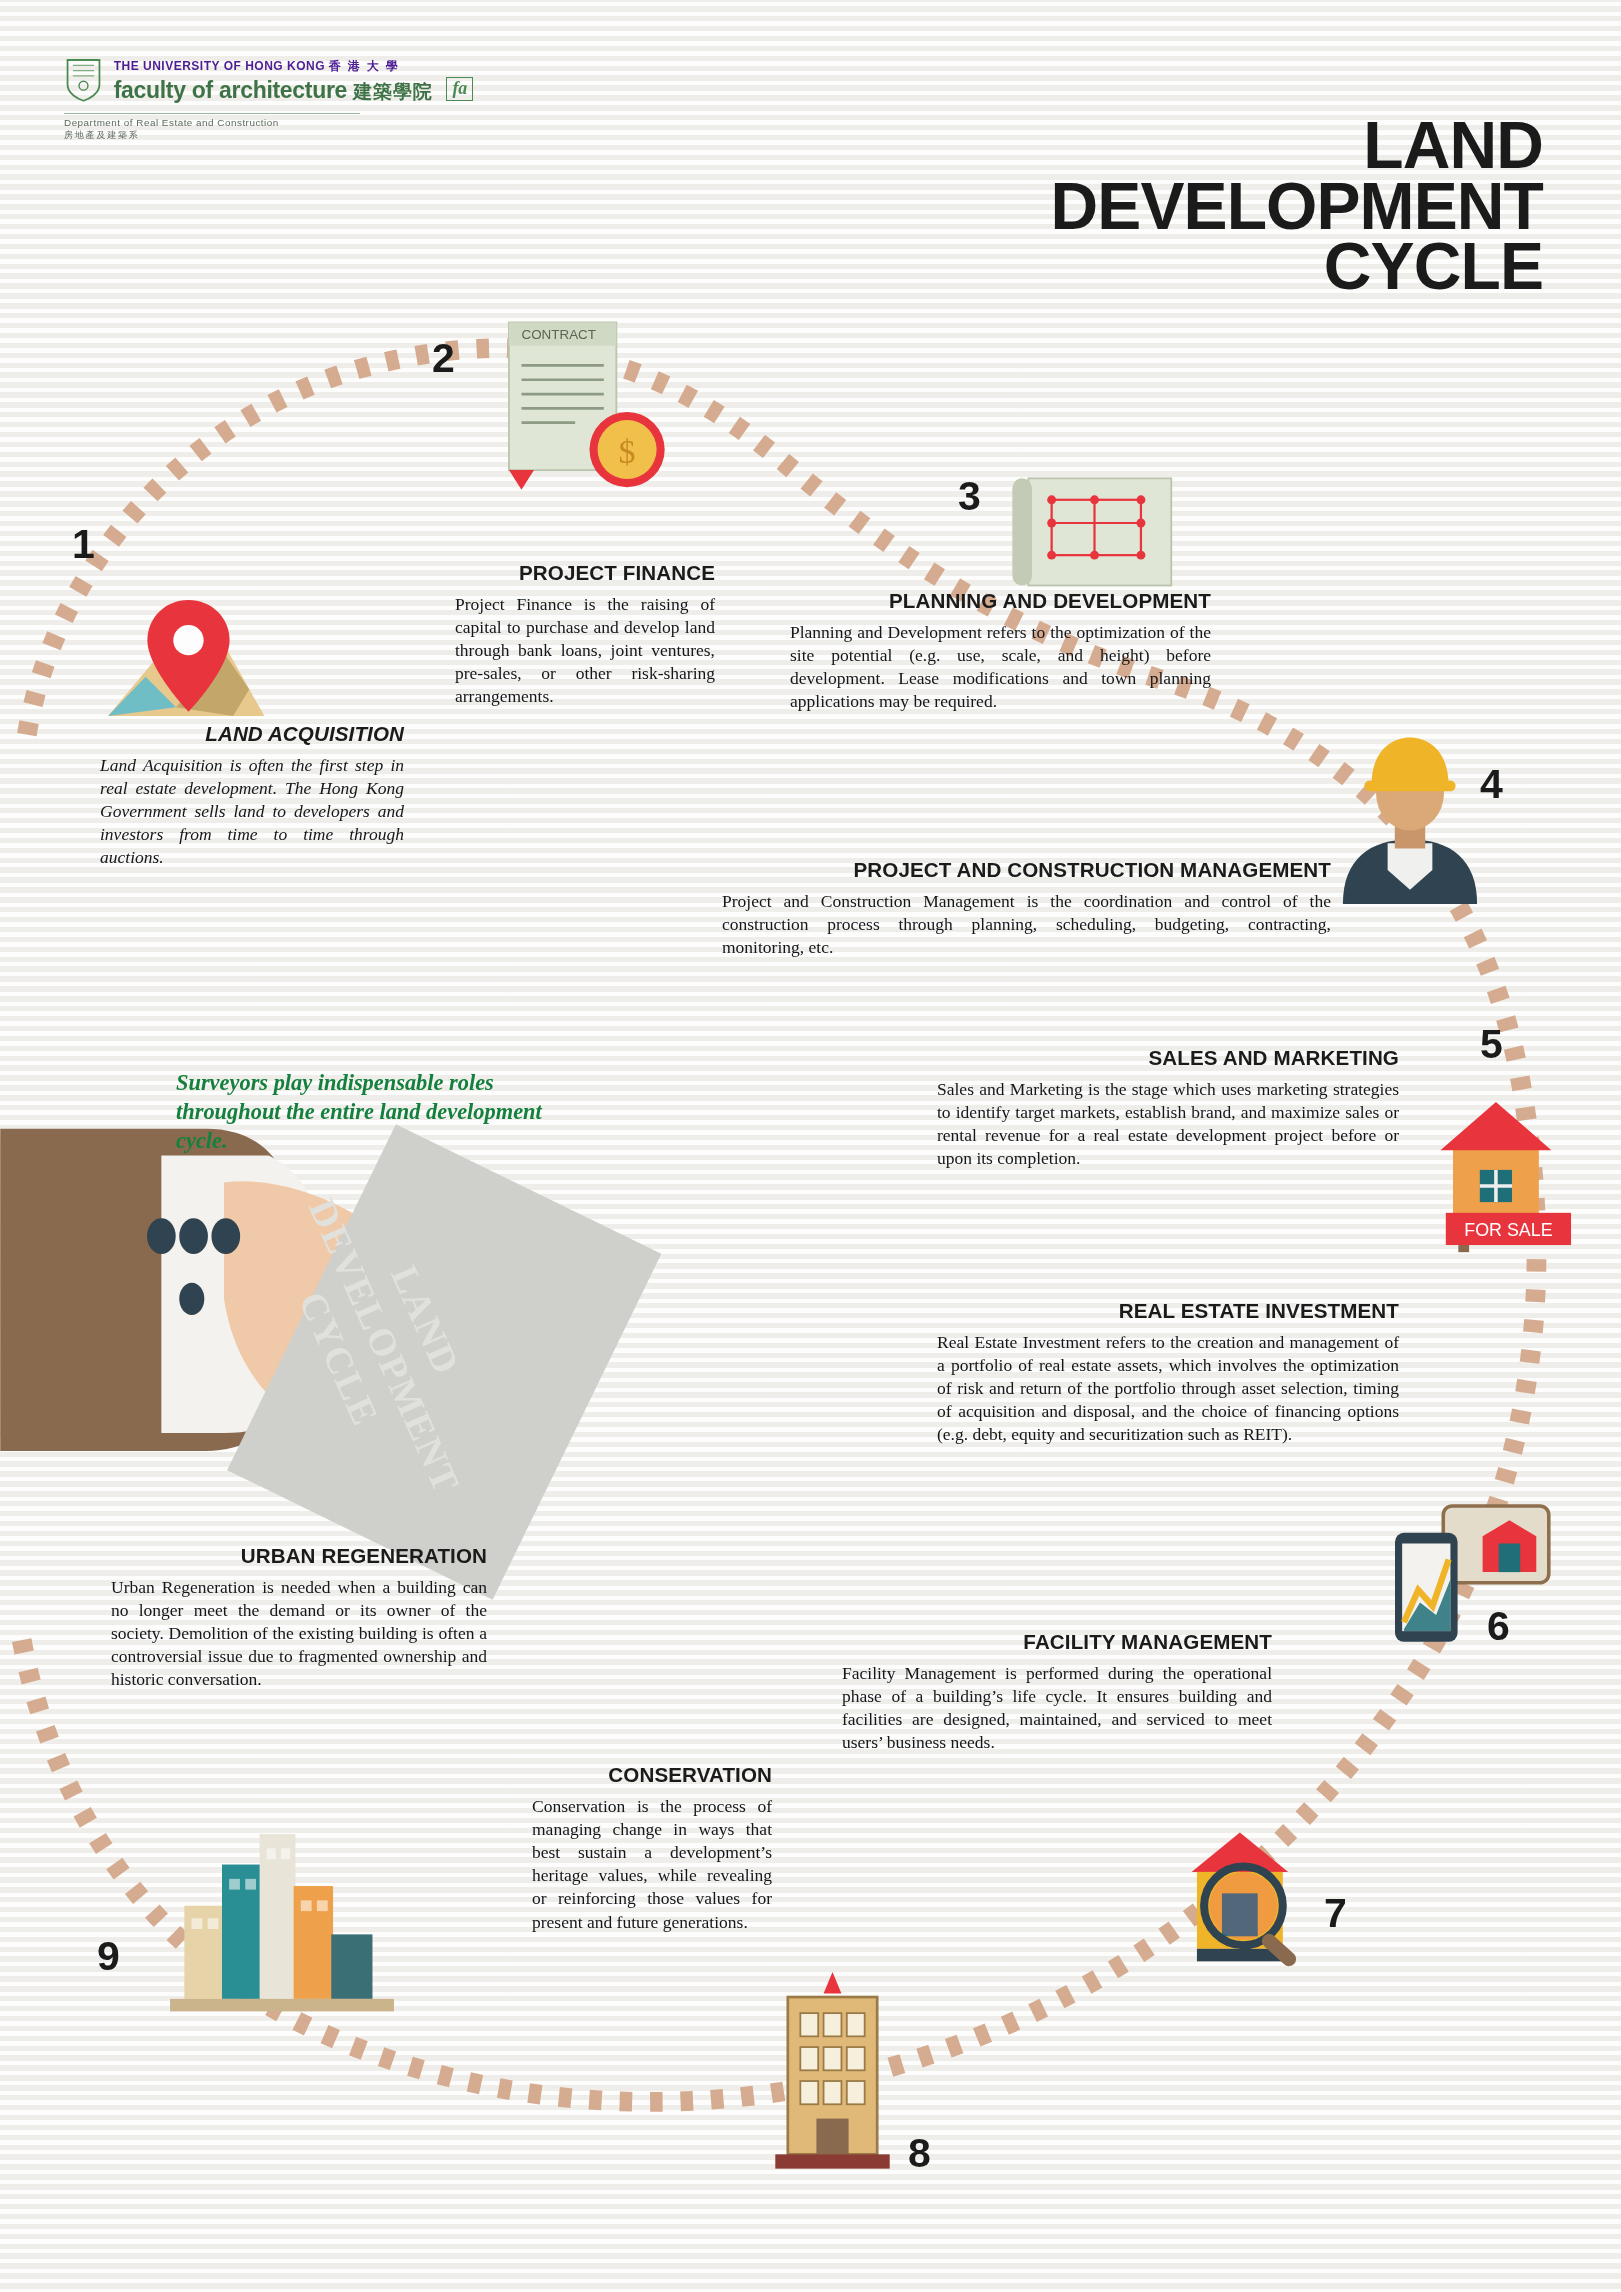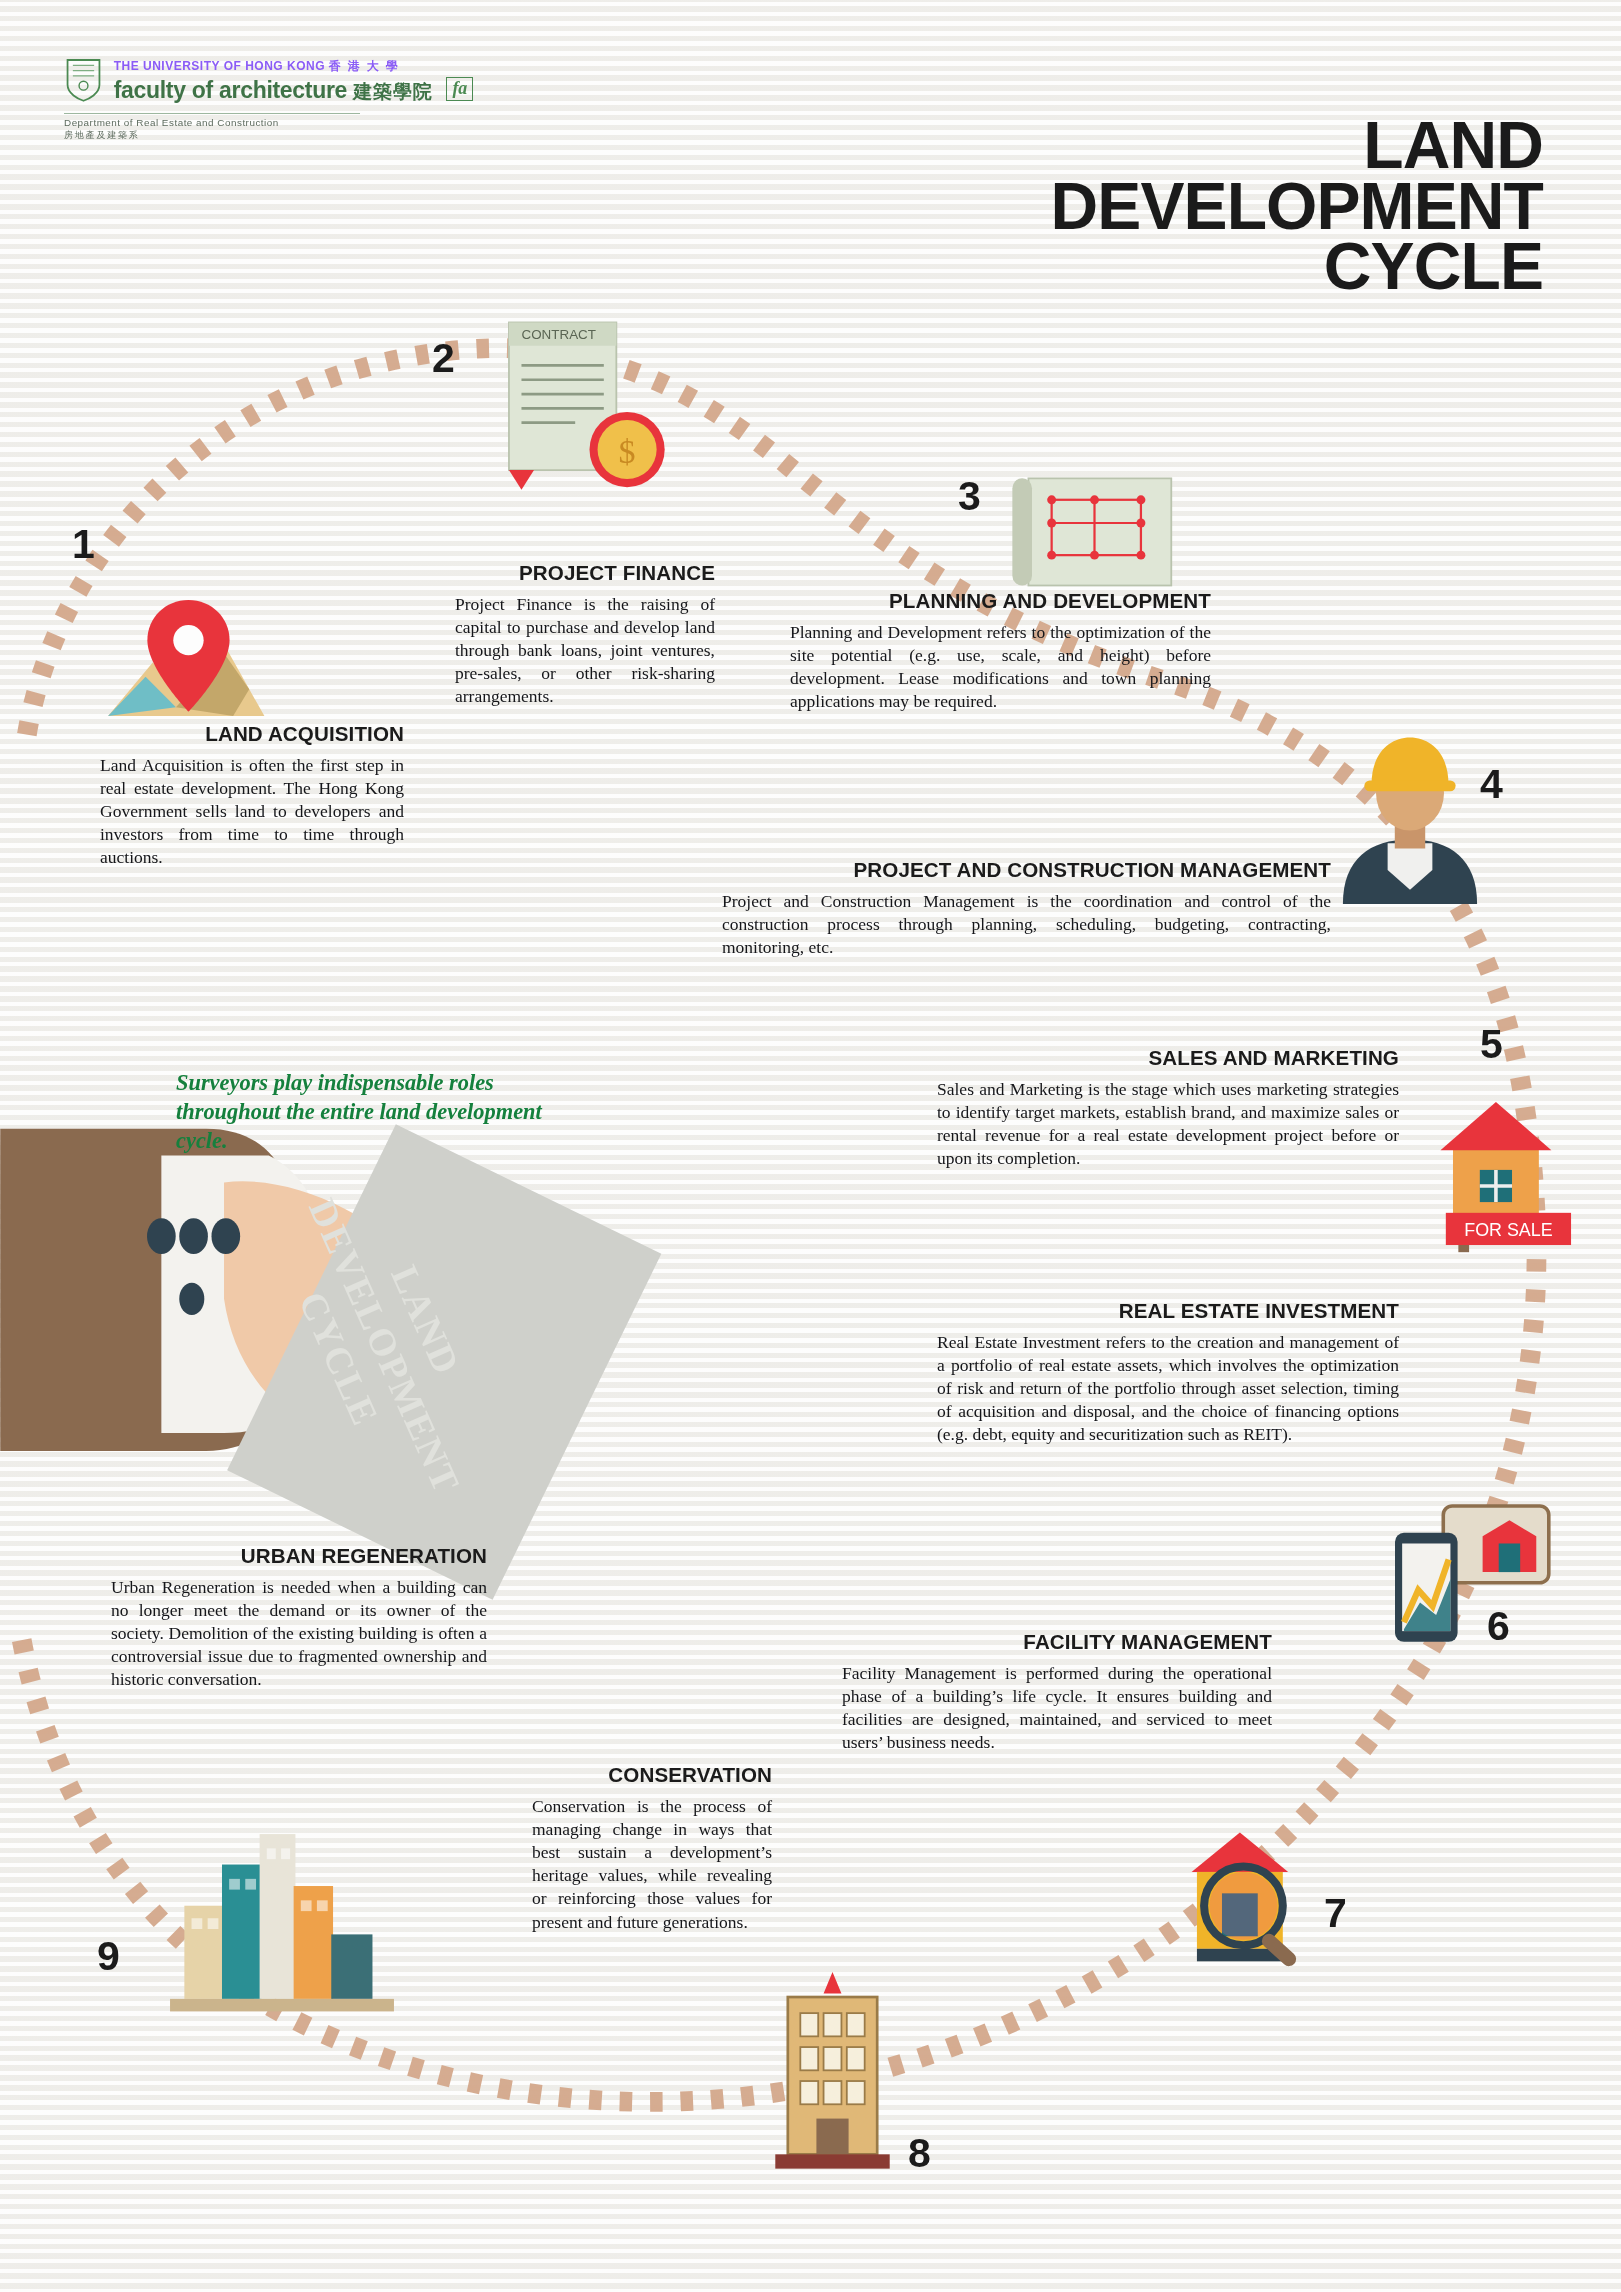--- a/index.html
+++ b/index.html
@@ -46,21 +46,21 @@
     position: relative;
   }
   .hku-crest svg { display:block; }
   .logo-text {
     padding-top: 1.8px;
   }
   .logo-line1 {
     font-family: "Liberation Sans", sans-serif;
     font-size: 12px;
     letter-spacing: 0.5px;
-    color: #8b5cf6;
+    color: #4c1d95;
     font-weight: 700;
     white-space: nowrap;
   }
   .logo-line1 .cn { letter-spacing: 1.8px; }
   .logo-line2 {
     font-family: "Liberation Sans", sans-serif;
     font-size: 23px;
     font-weight: 700;
     color: #3f7347;
     letter-spacing: -0.3px;
@@ -393,21 +393,21 @@
   <div class="step-num" style="left:72px;  top:521px;">1</div>
   <div class="step-num" style="left:432px; top:335px;">2</div>
   <div class="step-num" style="left:958px;top:473px;">3</div>
   <div class="step-num" style="left:1480px;top:761px;">4</div>
   <div class="step-num" style="left:1480px;top:1021px;">5</div>
   <div class="step-num" style="left:1487px;top:1603px;">6</div>
   <div class="step-num" style="left:1324px;top:1890px;">7</div>
   <div class="step-num" style="left:908px;top:2130px;">8</div>
   <div class="step-num" style="left:97px; top:1933px;">9</div>
 
-  <div class="node" style="left:100px; top:722px; width:304px;">
+  <div class="node" style="left:100px; top:722px; width:304px;font-style:italic;">
     <h3>LAND ACQUISITION</h3>
     <p>Land Acquisition is often the first step in real estate development.  The Hong Kong Government sells land to developers and investors from time to time through auctions.</p>
   </div>
 
   <div class="node" style="left:455px; top:561px; width:260px;">
     <h3>PROJECT FINANCE</h3>
     <p>Project Finance is the raising of capital to purchase and develop land through bank loans, joint ventures, pre-sales, or other risk-sharing arrangements.</p>
   </div>
 
   <div class="node" style="left:790px; top:589px; width:421px;">

